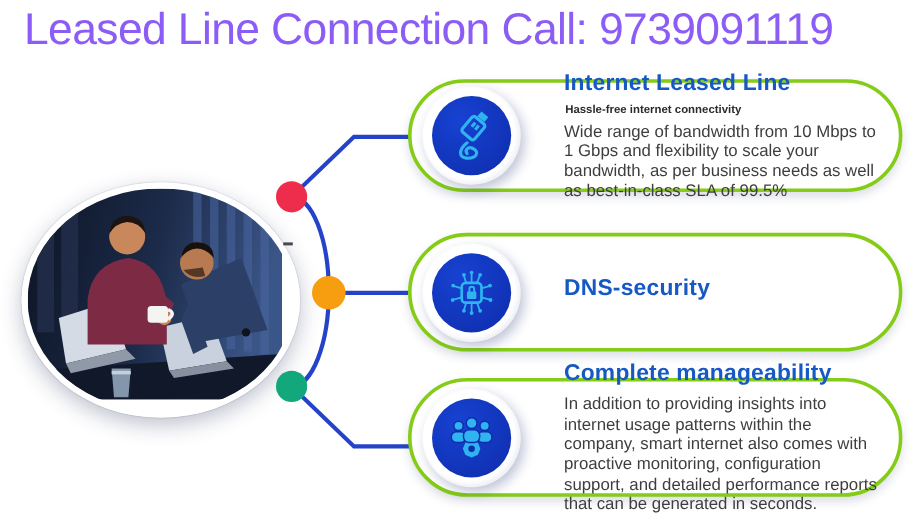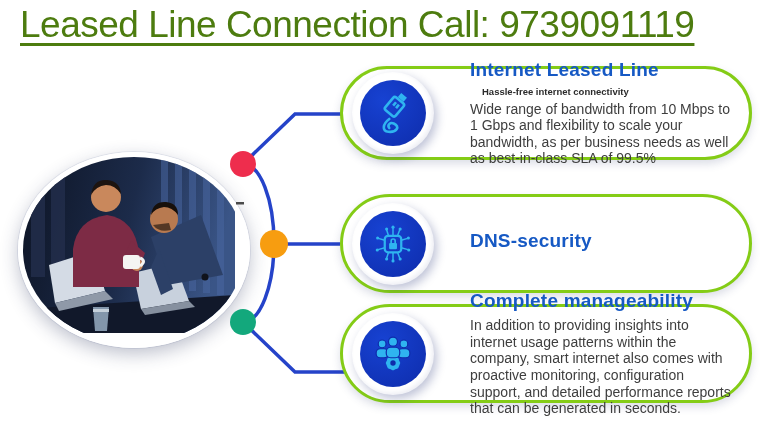--- a/index.html
+++ b/index.html
@@ -1,52 +1,52 @@
 <!DOCTYPE html>
 <html><head>
 <meta charset="utf-8">
 <style>
   html,body{margin:0;padding:0;background:#fff;}
   #stage{position:relative;width:768px;height:432px;background:#ffffff;overflow:hidden;
          font-family:"Liberation Sans",sans-serif;}
 
   
   .header-title{position:absolute;left:20px;top:4px;width:740px;
-    font-size:37px;font-weight:400;color:#4d7c0f;letter-spacing:-0.5px;
-    text-decoration:underline;text-decoration-thickness:2.5px;text-underline-offset:6px;
+    font-size:37px;font-weight:400;color:#8b5cf6;letter-spacing:-0.5px;
+    text-decoration-thickness:2.5px;text-underline-offset:6px;
     white-space:nowrap;}
 
   
   .photo{position:absolute;left:18px;top:152px;width:222px;height:186px;
     border-radius:50%;border:5px solid #ffffff;overflow:hidden;
     box-shadow:0 6px 18px rgba(40,50,90,.30), 0 0 0 1px #eceef4;}
   .photo svg{display:block;}
 
   
   .connector{position:absolute;left:0;top:0;pointer-events:none;}
 
   
   .card{position:absolute;left:340px;width:412px;background:#ffffff;
     border:3px solid #84cc16;border-radius:50px;box-sizing:border-box;
     box-shadow:0 4px 8px rgba(60,70,120,.18);
     display:flex;align-items:center;}
   #card-1{top:66px;height:94px;}
   #card-2{top:194px;height:99px;}
-  #card-3{top:304px;height:99px;}
+  #card-3{top:315px;height:99px;}
 
   .badge{flex:0 0 auto;margin-left:9px;width:82px;height:82px;border-radius:50%;
     background:#ffffff;display:flex;align-items:center;justify-content:center;
     box-shadow:3px 4px 10px rgba(25,40,110,.28), inset -2px -2px 4px rgba(25,40,110,.08);}
   .badge-inner{width:66px;height:66px;border-radius:50%;
     background:radial-gradient(circle at 35% 30%,#1742d2,#0e2cab);
     display:flex;align-items:center;justify-content:center;}
 
   .card-text{margin-left:36px;margin-right:14px;width:282px;}
   .card-title{font-size:19px;font-weight:700;color:#1659c4;letter-spacing:.2px;margin:0 0 5px 0;}
-  .card-subtitle{font-size:9.5px;font-weight:700;color:#2b2b2b;line-height:1.18;margin:0 0 3px 12px;}
+  .card-subtitle{font-size:9.5px;font-weight:700;color:#2b2b2b;line-height:1.18;margin:0 0 3px 1px;}
   .card-body{font-size:14px;font-weight:400;color:#3e3e3e;line-height:1.18;margin:0;}
 </style>
 </head>
 <body>
 
 <div id="stage">
 
   <div class="header-title">Leased Line Connection Call: 9739091119</div>
 
   <div class="photo">

